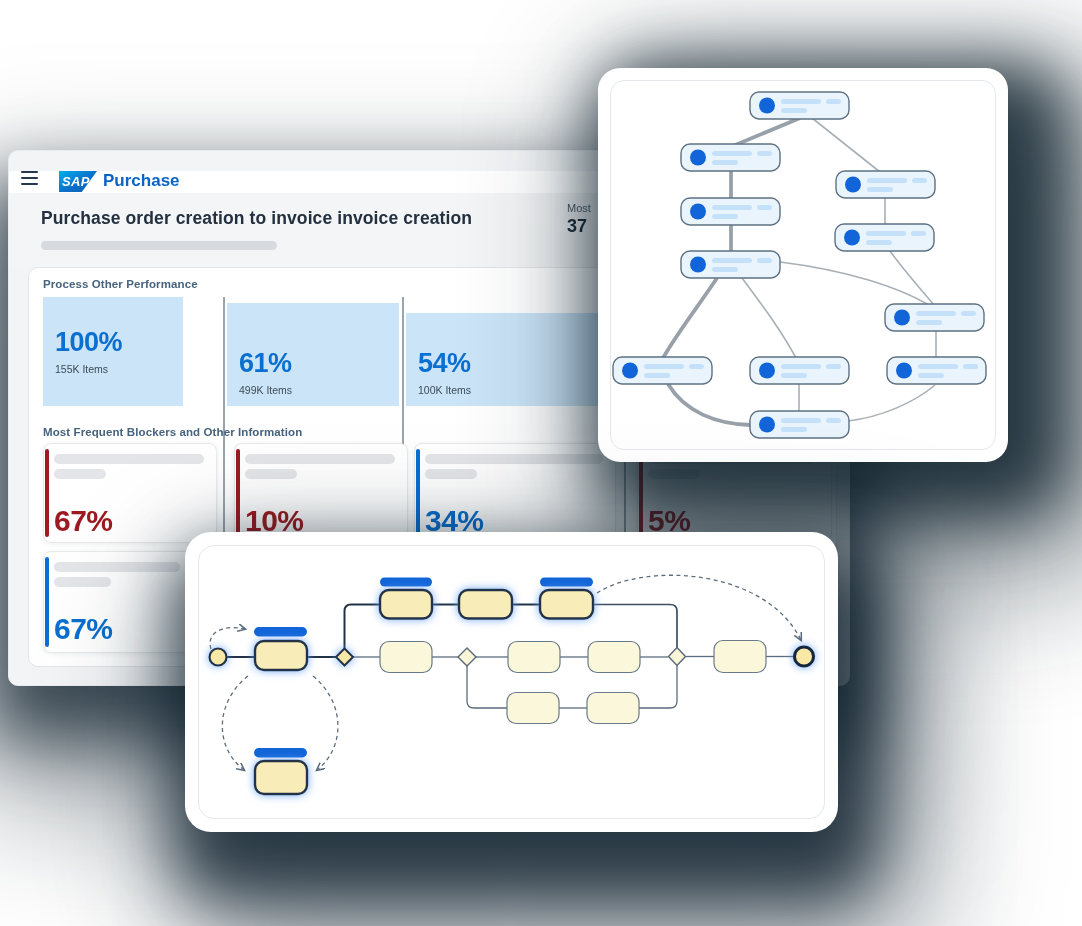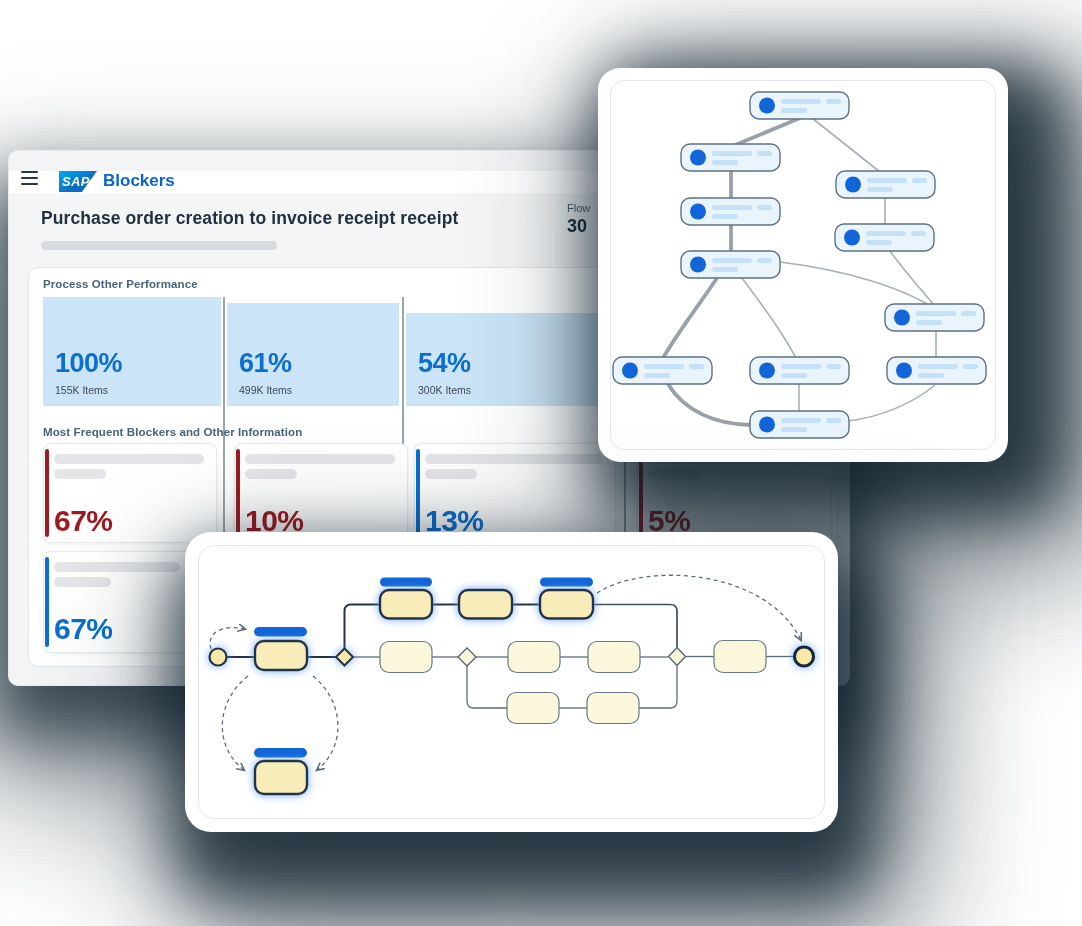--- a/index.html
+++ b/index.html
@@ -40,21 +40,21 @@
     background:#fff;border:1px solid #e2e5e8;border-radius:10px;
   }
   .sec-label{position:absolute;font-size:11.5px;font-weight:700;color:#47637d;letter-spacing:.1px;}
   .lab1{left:14px;top:10px;}
   .lab2{left:14px;top:158px;}
   .vdiv{position:absolute;top:29px;height:350px;width:1.5px;background:#9aa4ac;}
   .funnel-bar{
     position:absolute;background:#cbe4f7;display:flex;flex-direction:column;
     justify-content:flex-end;padding:10px 12px;box-sizing:border-box;cursor:pointer;
   }
-  .fb1{left:14px;top:29px;width:178px;height:109px;}
+  .fb1{left:14px;top:29px;width:140px;height:109px;justify-content:center;}
   .fb2{left:198px;top:35px;width:172px;height:103px;}
   .fb3{left:377px;top:45px;width:216px;height:93px;}
   .fpct{font-size:27px;line-height:1;font-weight:700;color:#0a6fd1;letter-spacing:-.5px;}
   .fitems{font-size:10.5px;color:#3c4c58;margin-top:7px;}
   .bc{
     position:absolute;top:175px;height:98px;background:#fff;border:1px solid #e7e9eb;border-radius:8px;
     box-shadow:0 1px 4px rgba(28,45,58,.08);cursor:pointer;
   }
   .bc2{position:absolute;left:14px;top:283px;width:172px;height:100px;background:#fff;border:1px solid #e7e9eb;
        border-radius:8px;box-shadow:0 1px 4px rgba(28,45,58,.08);cursor:pointer;}
@@ -84,71 +84,71 @@
 <div class="main-window">
   <div class="win-header">
     <div class="hamburger">
         <span></span>
         <span></span>
         <span></span>
       </div>
     <div class="sap-logo">
         <b>SAP</b>
       </div>
-    <div class="product-name">Blockers</div>
+    <div class="product-name">Purchase</div>
   </div>
 
   <div class="titlebar">
-    <div class="page-title">Purchase order creation to invoice receipt receipt</div>
+    <div class="page-title">Purchase order creation to invoice invoice creation</div>
     <div class="title-pill"></div>
     <div class="kpi">
-      <span class="kpi-label">Flow</span>
-      <span class="kpi-value">30</span>
+      <span class="kpi-label">Most</span>
+      <span class="kpi-value">37</span>
     </div>
   </div>
 
   <div class="panel">
     <div class="sec-label lab1">Process Other Performance</div>
 
     <div class="vdiv" style="left:194px;"></div>
     <div class="vdiv" style="left:373px;"></div>
     <div class="vdiv" style="left:595px;"></div>
 
     <div class="funnel-bar fb1">
       <div class="fpct">100%</div>
       <div class="fitems">155K Items</div>
     </div>
     <div class="funnel-bar fb2">
       <div class="fpct">61%</div>
       <div class="fitems">499K Items</div>
     </div>
     <div class="funnel-bar fb3">
       <div class="fpct">54%</div>
-      <div class="fitems">300K Items</div>
+      <div class="fitems">100K Items</div>
     </div>
 
     <div class="sec-label lab2">Most Frequent Blockers and Other Information</div>
 
     <div class="bc" style="left:14px;width:172px;">
       <div class="accent" style="background: rgb(157, 27, 32);"></div>
       <div class="ph ph1" style="width:150px;"></div>
       <div class="ph ph2"></div>
       <div class="cpct" style="color: rgb(157, 27, 32);">67%</div>
     </div>
     <div class="bc" style="left:205px;width:172px;">
       <div class="accent" style="background: rgb(157, 27, 32);"></div>
       <div class="ph ph1" style="width:150px;"></div>
       <div class="ph ph2"></div>
       <div class="cpct" style="color: rgb(157, 27, 32);">10%</div>
     </div>
     <div class="bc" style="left:385px;width:200px;">
       <div class="accent" style="background: rgb(10, 111, 209);"></div>
       <div class="ph ph1" style="width:178px;"></div>
       <div class="ph ph2"></div>
-      <div class="cpct" style="color: rgb(10, 111, 209);">13%</div>
+      <div class="cpct" style="color: rgb(10, 111, 209);">34%</div>
     </div>
     <div class="bc" style="left:608px;width:193px;">
       <div class="accent" style="background: rgb(157, 27, 32);"></div>
       <div class="ph ph1" style="width:168px;"></div>
       <div class="ph ph2"></div>
       <div class="cpct" style="color: rgb(157, 27, 32);">5%</div>
     </div>
 
     <div class="bc2">
       <div class="accent" style="background: rgb(10, 111, 209);"></div>

